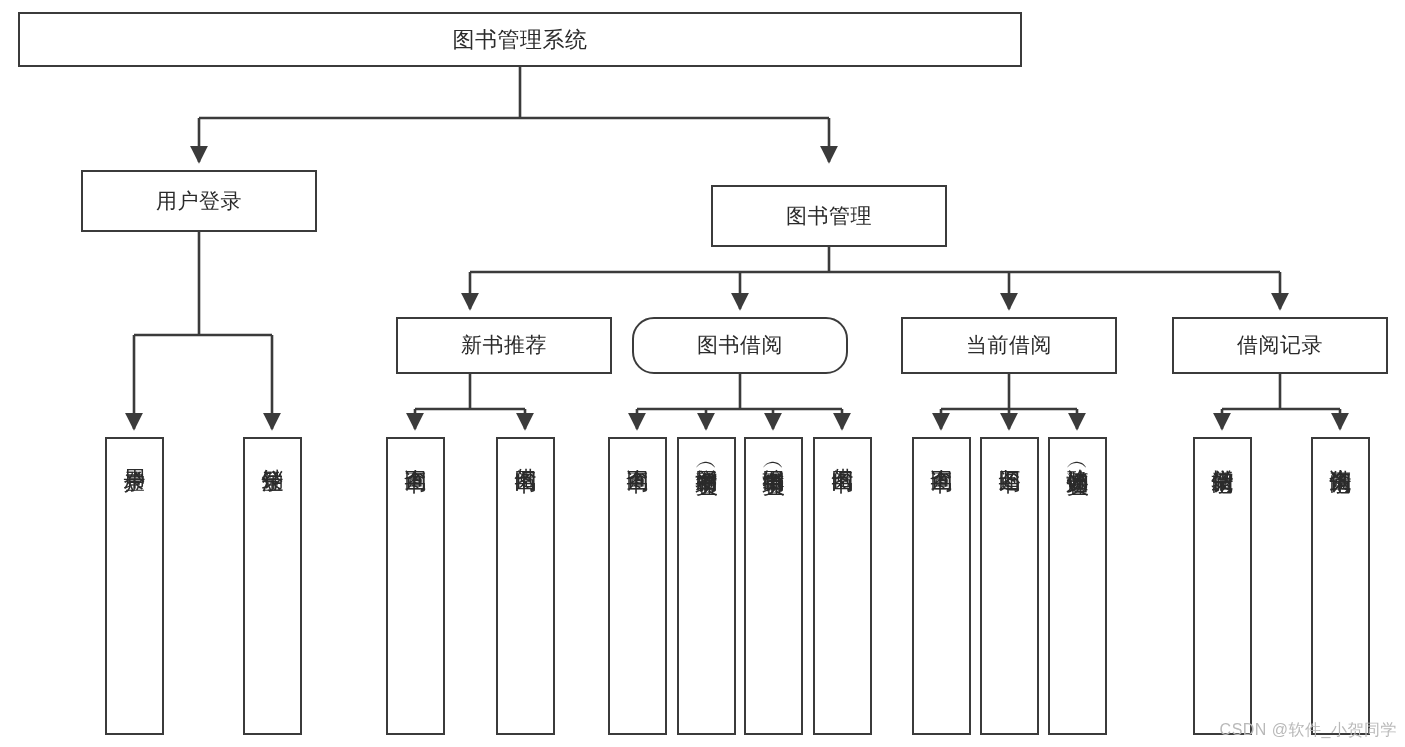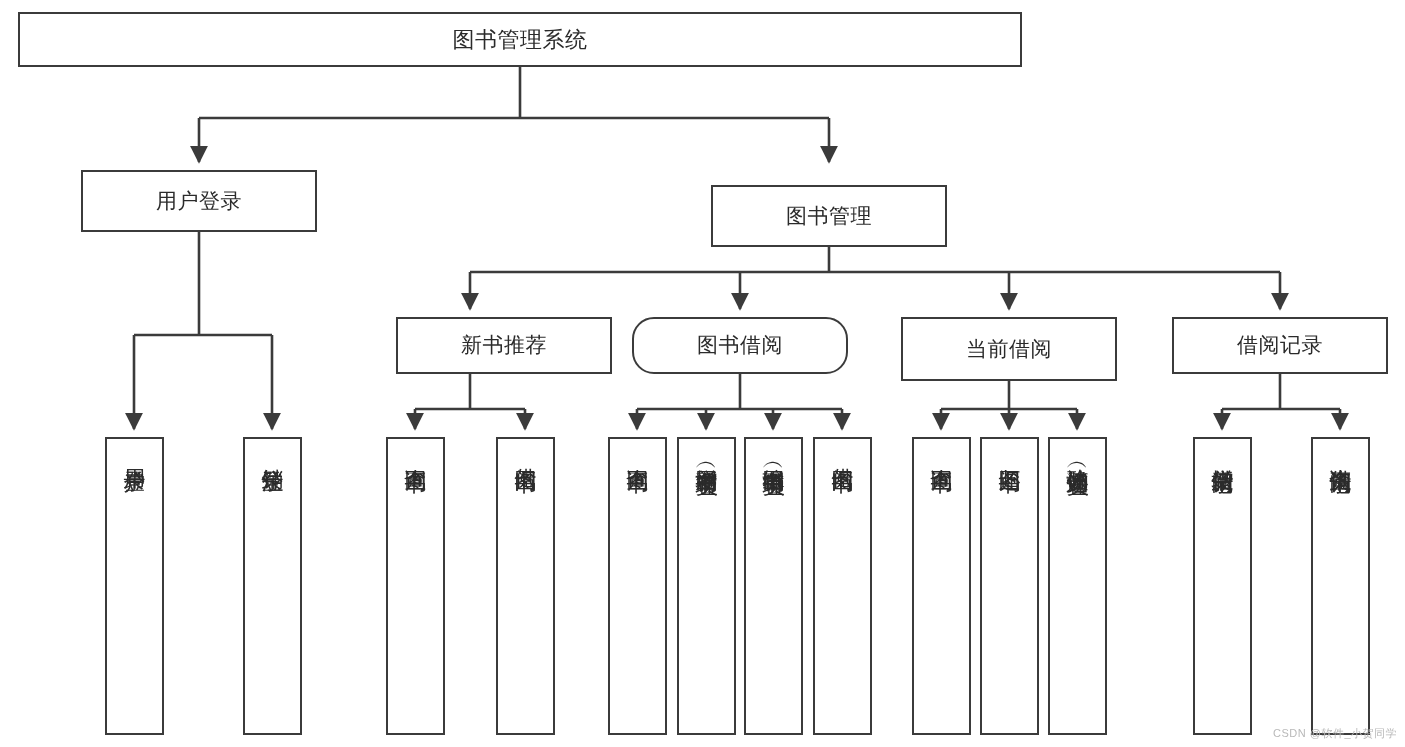--- a/index.html
+++ b/index.html
@@ -59,21 +59,21 @@
     text-orientation: upright;
     font-size: 22px;
     line-height: 1.18;
     letter-spacing: 1px;
     white-space: normal;
   }
   .watermark {
     position: absolute;
     right: 8px;
     bottom: 6px;
-    font-size: 11px;
+    font-size: 16px;
     color: #b9b9b9;
     letter-spacing: 0.5px;
     white-space: nowrap;
   }
 </style>
 </head>
 <body>
 
 <div id="canvas">
 
@@ -137,21 +137,21 @@
   <div class="node h-node" style="left:711px; top:170px; width:236px; height:62px;margin-top:15px;">
     <span class="lbl">图书管理</span>
   </div>
 
   <div class="node h-node" style="left:348px; top:317px; width:216px; height:57px;margin-left:48px;">
     <span class="lbl">新书推荐</span>
   </div>
   <div class="node h-node" style="left:632px; top:317px; width:216px; height:57px;border-radius:22px;">
     <span class="lbl">图书借阅</span>
   </div>
-  <div class="node h-node" style="left:901px; top:317px; width:216px; height:64px;">
+  <div class="node h-node" style="left:901px; top:317px; width:216px; height:57px;">
     <span class="lbl">当前借阅</span>
   </div>
   <div class="node h-node" style="left:1172px; top:317px; width:216px; height:57px;align-items:center;">
     <span class="lbl">借阅记录</span>
   </div>
 
   <div class="node v-node" style="left:105px; top:437px; width:59px; height:298px;">
     <span class="lbl">用户登录</span>
   </div>
   <div class="node v-node" style="left:243px; top:437px; width:59px; height:298px;">

